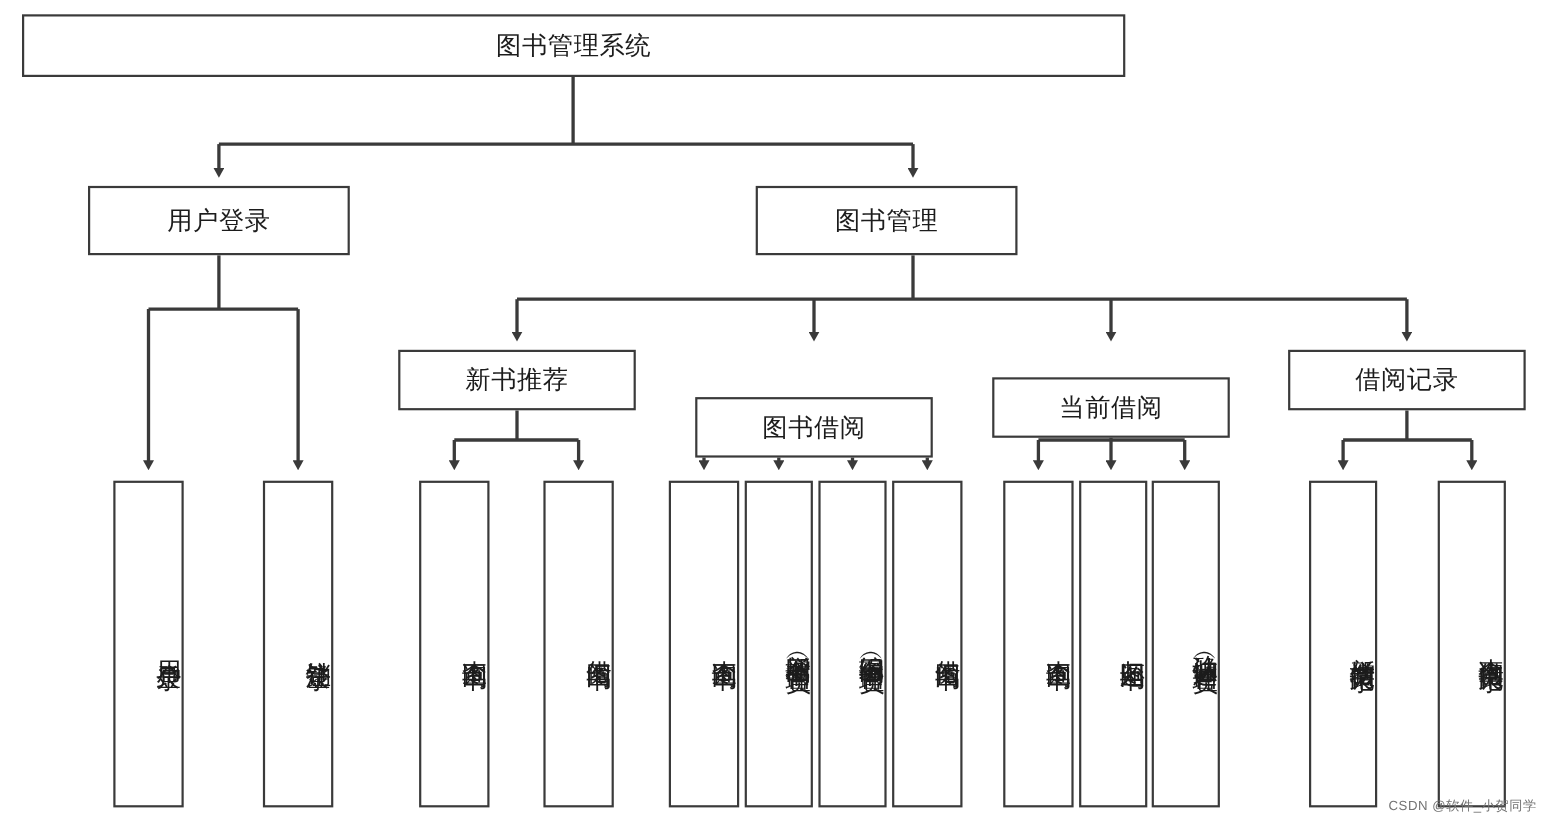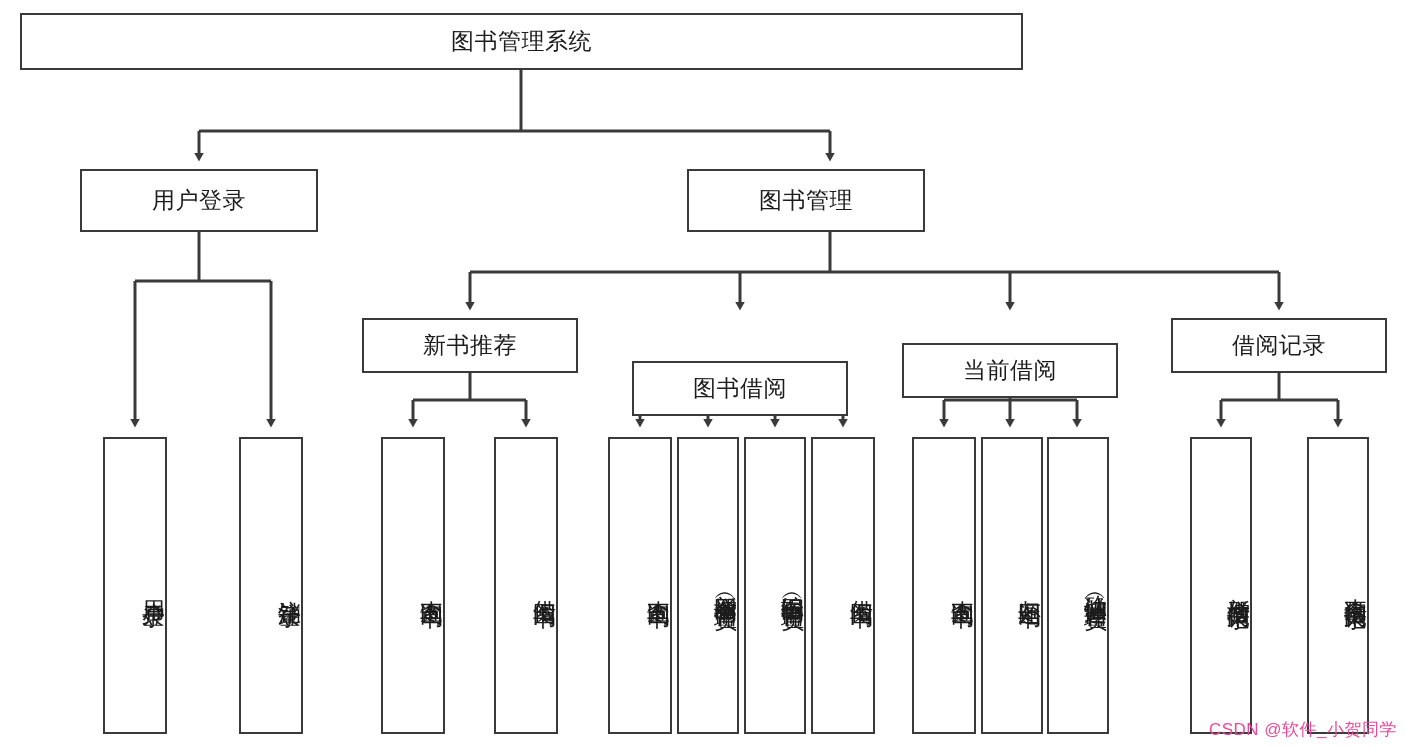--- a/index.html
+++ b/index.html
@@ -51,22 +51,22 @@
   }
   .node-box.vert .vtext {
     writing-mode: vertical-rl;
     text-orientation: upright;
     white-space: nowrap;
   }
   #watermark {
     position: absolute;
     right: 8px;
     bottom: 6px;
-    font-size: 17px;
-    color: #ec4899;
+    font-size: 12px;
+    color: #737373;
     white-space: nowrap;
     letter-spacing: 0.5px;
   }
 </style>
 </head>
 <body>
 
 <div id="canvas">
 
   <svg id="diagram-svg" viewBox="0 0 1405 747" xmlns="http://www.w3.org/2000/svg">

